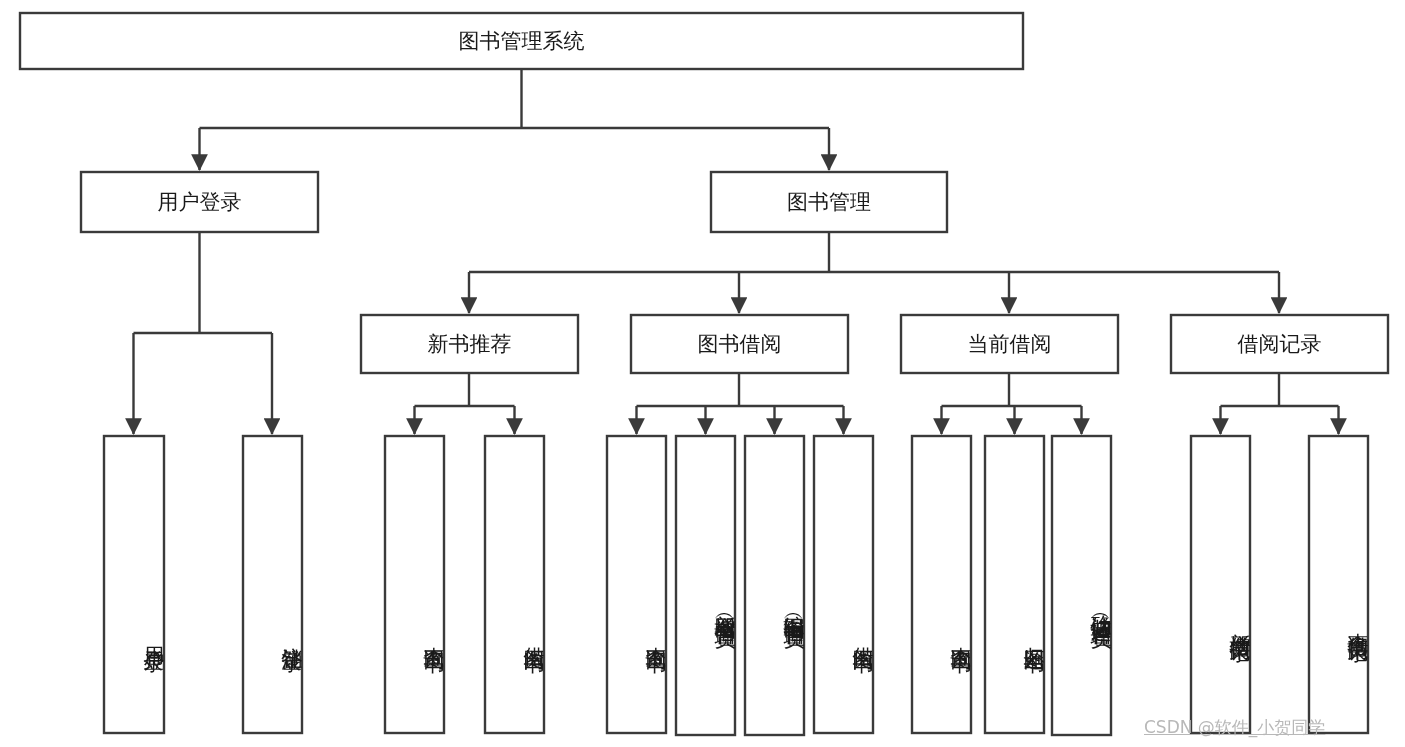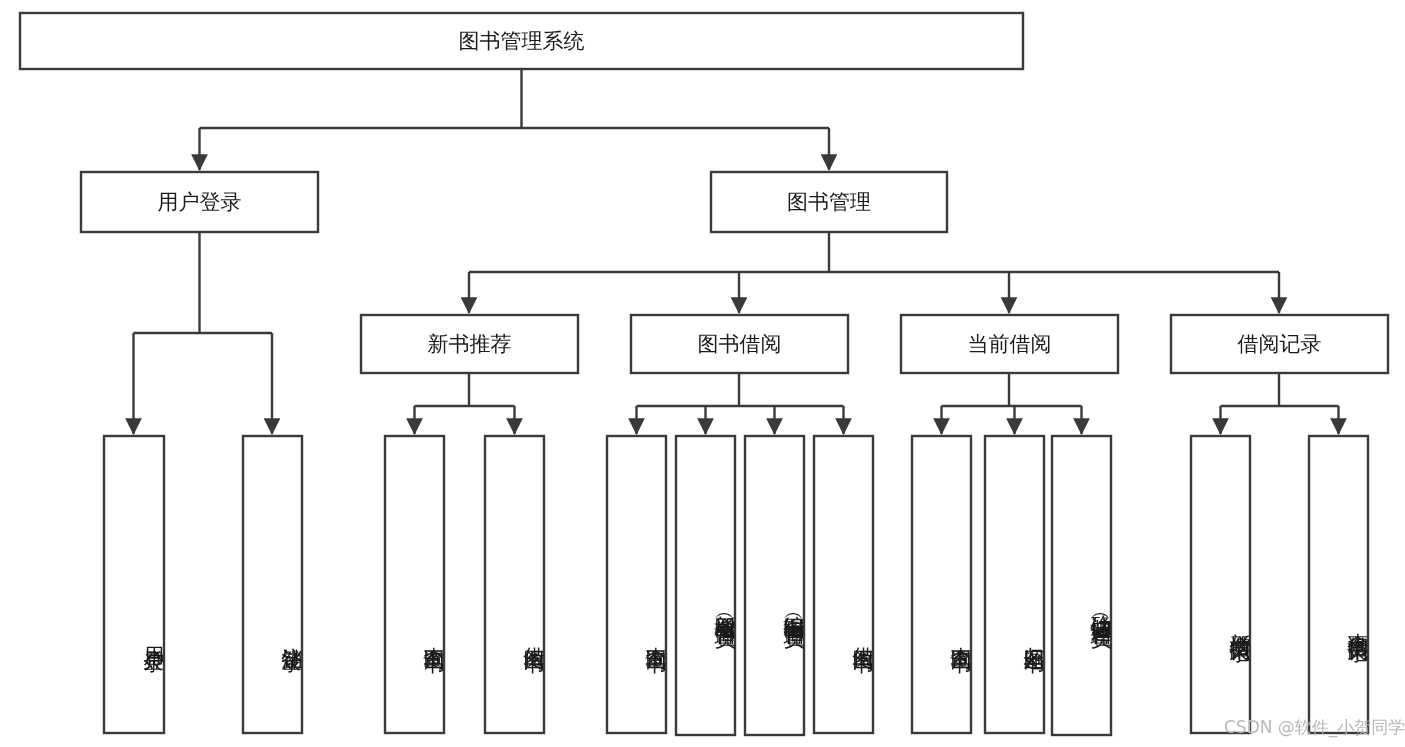--- a/index.html
+++ b/index.html
@@ -185,14 +185,14 @@
       <div class="node-label-v" style="left: 676px; width: 59px; top: 482px; height: 249px;">新增图书（管理员）</div>
       <div class="node-label-v" style="left: 745px; width: 59px; top: 482px; height: 249px;">编辑图书（管理员）</div>
       <div class="node-label-v" style="left: 814px; width: 59px; top: 538.5px; height: 190.5px;">借阅图书</div>
       <div class="node-label-v" style="left: 912px; width: 59px; top: 538.5px; height: 190.5px;">查询图书</div>
       <div class="node-label-v" style="left: 985px; width: 59px; top: 538.5px; height: 190.5px;">归还图书</div>
       <div class="node-label-v" style="left: 1052px; width: 59px; top: 482px; height: 249px;">确认归还（管理员）</div>
       <div class="node-label-v" style="left: 1191px; width: 59px; top: 515.5px; height: 213.5px;">新增借阅记录</div>
       <div class="node-label-v" style="left: 1309px; width: 59px; top: 515.5px; height: 213.5px;">查询借阅记录</div>
     </div>
 
-  <div class="watermark" style="left: 1224px; top: 716px; color: rgb(184, 184, 184);">CSDN @软件_小贺同学</div>
+  <div class="watermark" style="left: 1144px; top: 716px; color: rgb(184, 184, 184); text-decoration: underline;">CSDN @软件_小贺同学</div>
 </div>
 
 </body></html>

